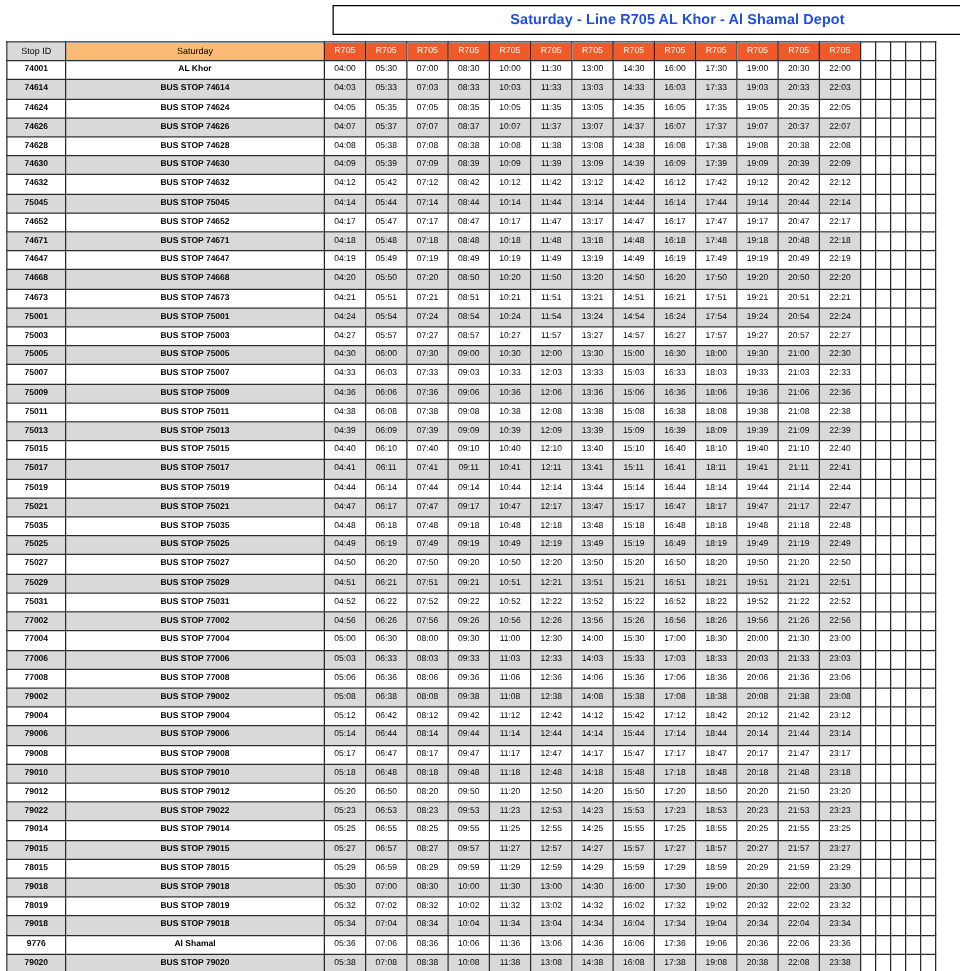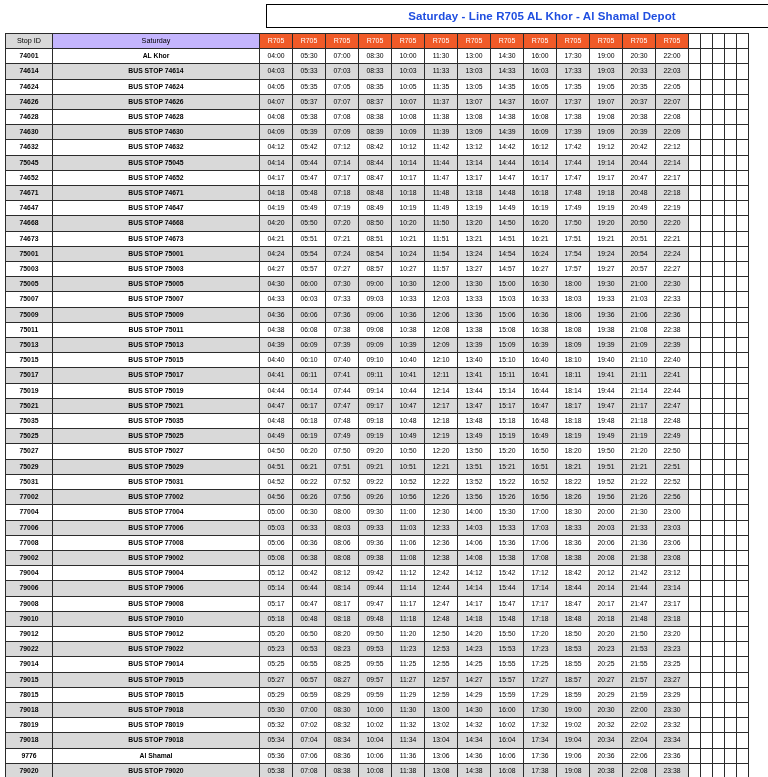--- a/index.html
+++ b/index.html
@@ -15,21 +15,21 @@
   table.sched{
     position:absolute;left:5px;top:33px;border-collapse:collapse;table-layout:fixed;
     font-size:6.6px;
   }
   table.sched th, table.sched td{
     border:1px solid #2b2b2b;padding:0;margin:0;overflow:hidden;white-space:nowrap;
     height:14.2px;line-height:14.2px;text-align:center;
   }
   thead th{font-weight:normal;font-size:7.2px;}
   th.h-stopid{background:#d9d9d9;width:46px;text-align:center;}
-  th.h-day{background:#c4b5fd;width:206px;text-align:center;}
+  th.h-day{background:#fdba74;width:206px;text-align:center;}
   th.h-trip{background:#f05a28;color:#ffffff;width:32px;text-align:center;font-size:7px;}
   th.h-blank{background:#ffffff;width:11px;}
   td.c-stopid{width:46px;text-align:center;font-weight:bold;font-size:6.8px;}
   td.c-name{width:206px;text-align:center;font-weight:bold;font-size:6.8px;}
   td.c-time{width:32px;text-align:center;font-size:6.8px;}
   td.c-blank{width:11px;background:#ffffff;}
   tbody tr.alt td{background:#d9d9d9;}
   tbody tr.plain td{background:#ffffff;}
   tbody tr td.c-blank{background:#ffffff;}
 </style>

